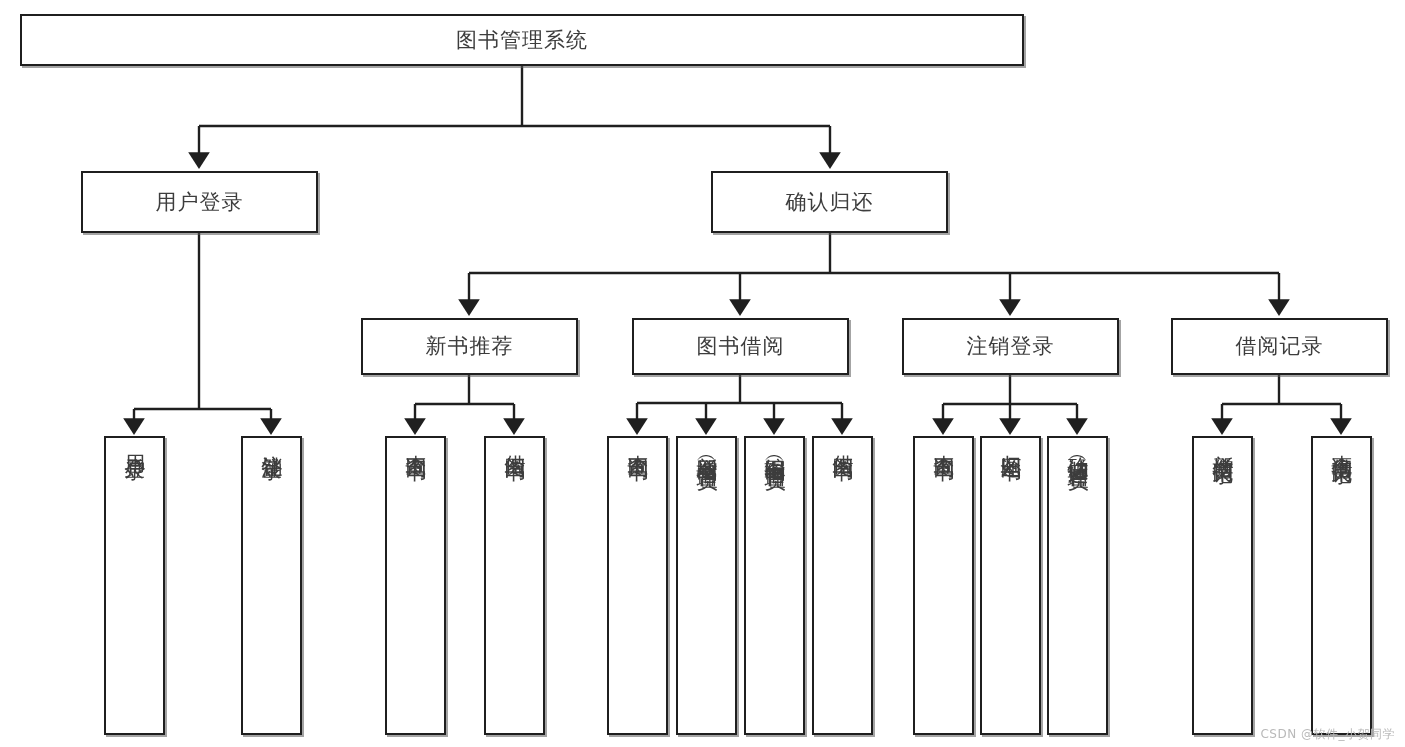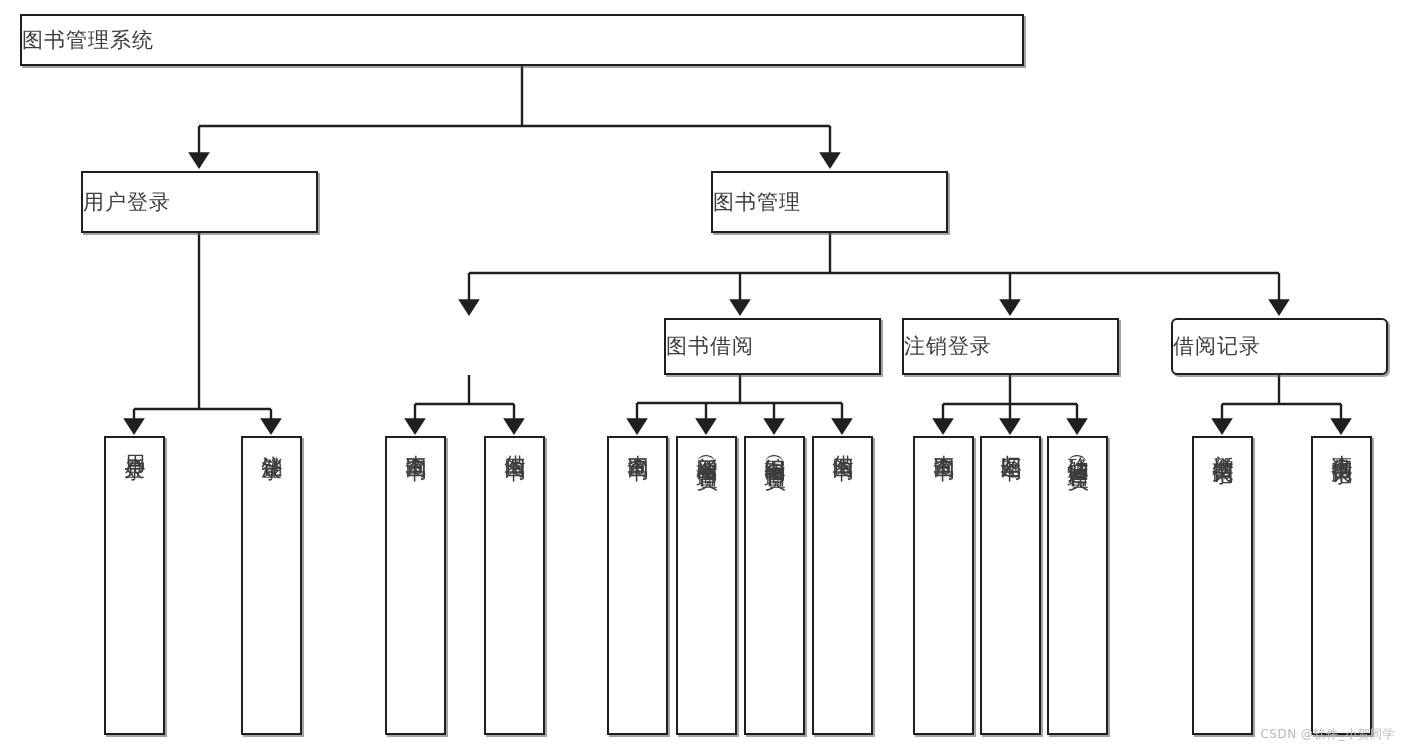--- a/index.html
+++ b/index.html
@@ -15,20 +15,21 @@
     position:absolute;left:0;top:0;width:1405px;height:747px;
   }
   .node{
     position:absolute;
     box-sizing:border-box;
     background:#ffffff;
     border:2px solid #1f1f1f;
     box-shadow:2px 2px 0 rgba(90,90,90,0.55);
     display:flex;
     align-items:center;
+    justify-content:center;
     color:#3a3a3a;
   }
   .node .lbl{
     font-size:21px;
     line-height:1.25;
     letter-spacing:1px;
     color:#3d3d3d;
     white-space:nowrap;
   }
   
@@ -118,30 +119,33 @@
   </svg>
 
   <div class="node" style="left:20px;top:14px;width:1004px;height:52px;">
     <span class="lbl">图书管理系统</span>
   </div>
 
   <div class="node" style="left:81px;top:171px;width:237px;height:62px;">
     <span class="lbl">用户登录</span>
   </div>
   <div class="node" style="left:711px;top:171px;width:237px;height:62px;">
-    <span class="lbl">图书管理</span>
+    <span class="lbl">确认归还</span>
   </div>
 
-  <div class="node" style="left:632px;top:318px;width:217px;height:57px;margin-left:32px;">
+  <div class="node" style="left:361px;top:318px;width:217px;height:57px;">
+    <span class="lbl">新书推荐</span>
+  </div>
+  <div class="node" style="left:632px;top:318px;width:217px;height:57px;">
     <span class="lbl">图书借阅</span>
   </div>
   <div class="node" style="left:902px;top:318px;width:217px;height:57px;">
     <span class="lbl">注销登录</span>
   </div>
-  <div class="node" style="left:1171px;top:318px;width:217px;height:57px;border-radius:6px;">
+  <div class="node" style="left:1171px;top:318px;width:217px;height:57px;">
     <span class="lbl">借阅记录</span>
   </div>
 
   <div class="node leaf center" style="left:104px;top:436px;width:61px;height:299px;">
     <span class="lbl">用户登录</span>
   </div>
   <div class="node leaf center" style="left:241px;top:436px;width:61px;height:299px;">
     <span class="lbl">注销登录</span>
   </div>
 

